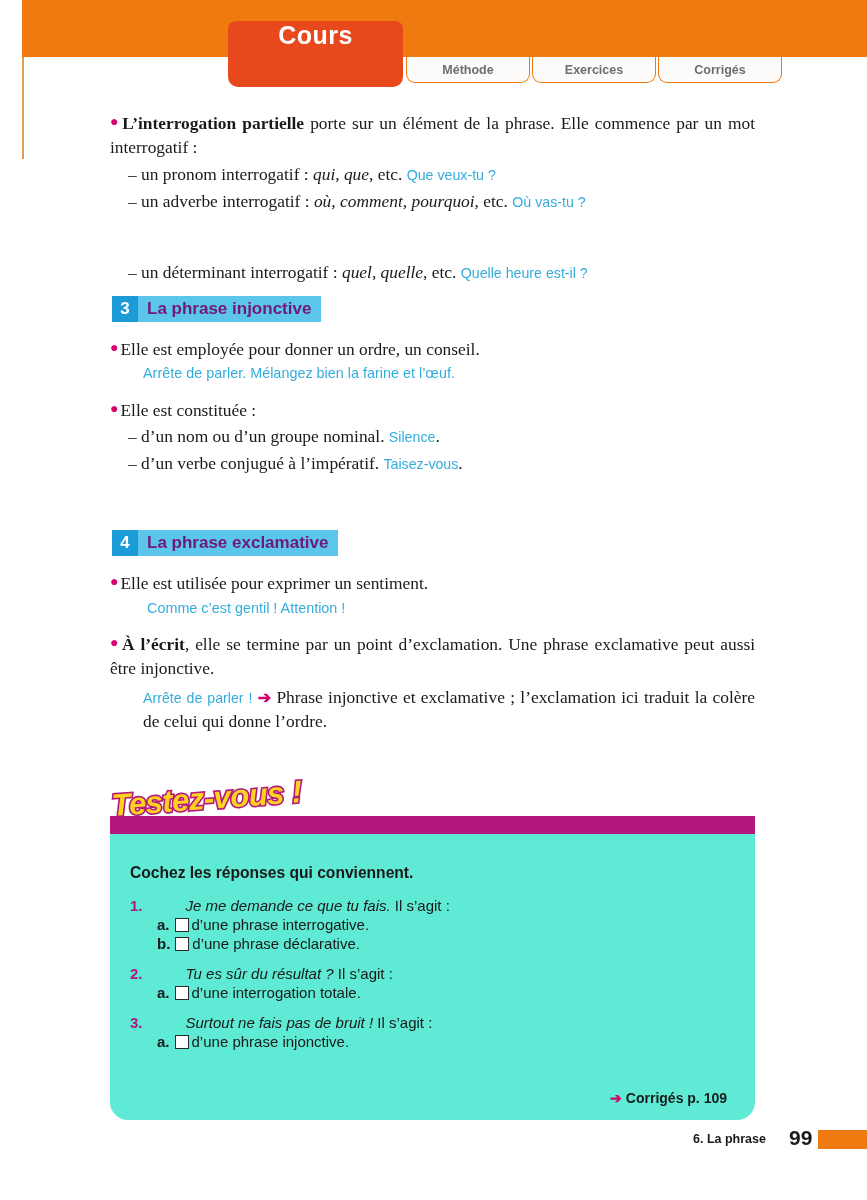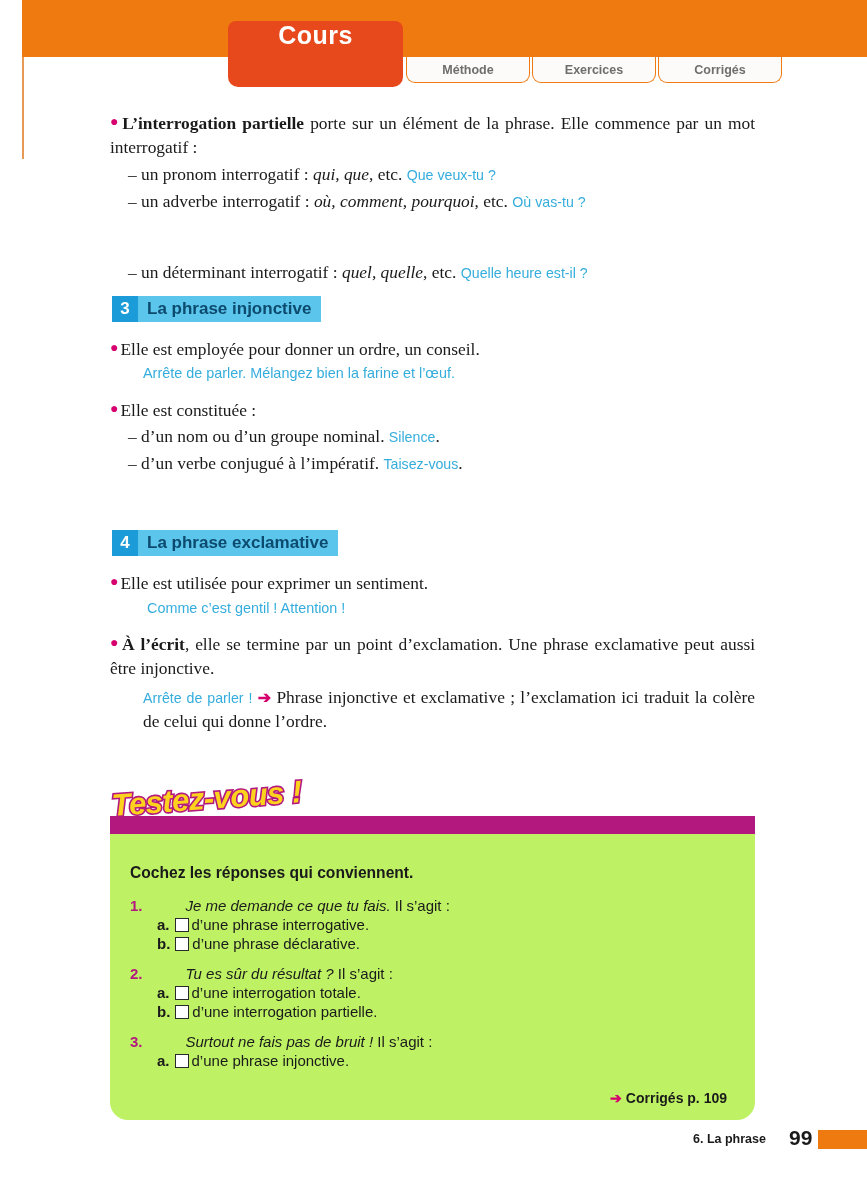--- a/index.html
+++ b/index.html
@@ -112,38 +112,38 @@
     width: 26px;
     background: #1B9BD8;
     color: #ffffff;
     font-family: "Liberation Sans", sans-serif;
     font-weight: bold;
     font-size: 17px;
     display: flex; align-items: center; justify-content: center;
   }
   .sec-title {
     background: #5BC5EC;
-    color: #0c4a6e;
+    color: #701a75;
     font-family: "Liberation Sans", sans-serif;
     font-weight: bold;
     font-size: 17px;
     display: flex; align-items: center;
     padding: 0 10px 0 9px;
     white-space: nowrap;
   }
 
   
   .quiz-wrap { position: absolute; left: 110px; top: 816px; width: 645px; }
   .quiz-bar {
     position: absolute; left: 0; top: 0; width: 645px; height: 18px;
     background: #B3187F;
   }
   .quiz-box {
     position: absolute; left: 0; top: 18px; width: 645px; height: 286px;
-    background: #bef264;
+    background: #5eead4;
     border-radius: 0 0 18px 18px;
   }
   .testez {
     position: absolute;
     left: 3px; top: -28px;
     font-family: "Liberation Sans", sans-serif;
     font-weight: bold;
     font-style: italic;
     font-size: 31px;
     color: #FFD21E;
@@ -301,23 +301,20 @@
         </div>
       </div>
 
       <div class="q-item">
         <div class="q-line">
           <span class="q-num">2.</span><i class="q-stem">Tu es sûr du résultat ?</i><span> Il s’agit :</span>
         </div>
         <div class="opt">
           <span class="opt-letter">a.</span><span class="cbox"></span><span>d’une interrogation totale.</span>
         </div>
-        <div class="opt">
-          <span class="opt-letter">b.</span><span class="cbox"></span><span>d’une interrogation partielle.</span>
-        </div>
       </div>
 
       <div class="q-item">
         <div class="q-line">
           <span class="q-num">3.</span><i class="q-stem">Surtout ne fais pas de bruit !</i><span> Il s’agit :</span>
         </div>
         <div class="opt">
           <span class="opt-letter">a.</span><span class="cbox"></span><span>d’une phrase injonctive.</span>
         </div>
       </div>

